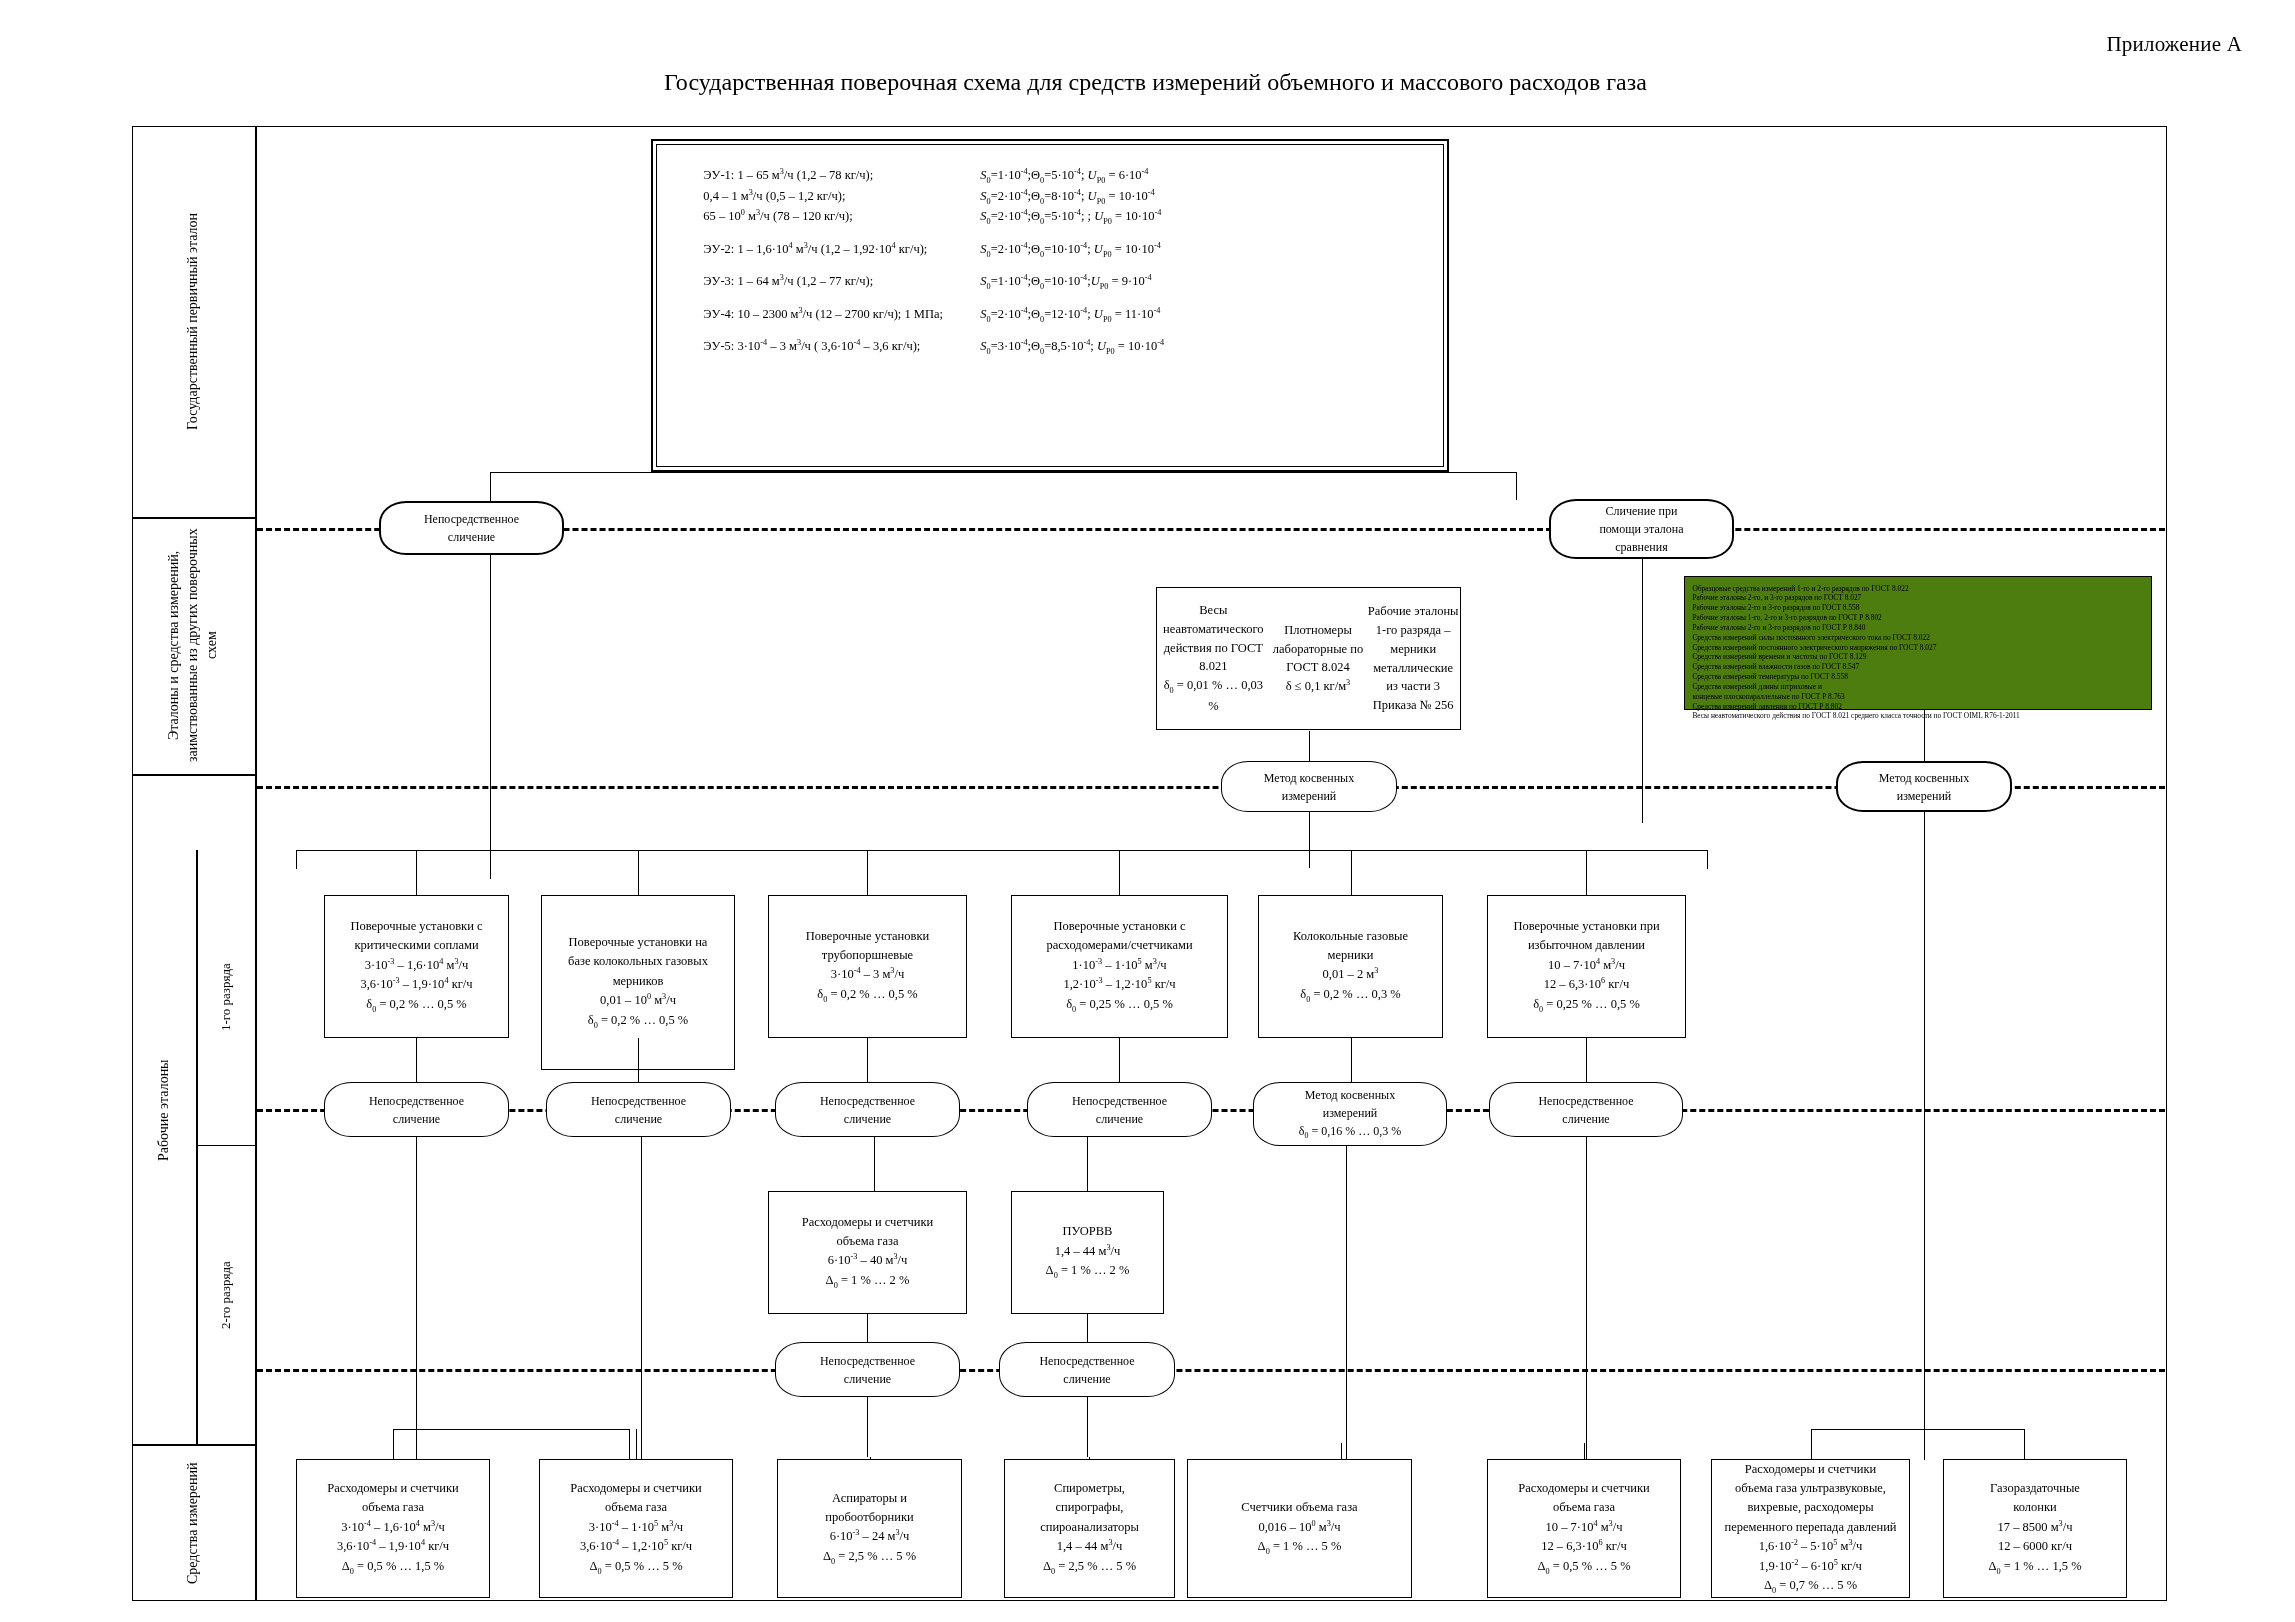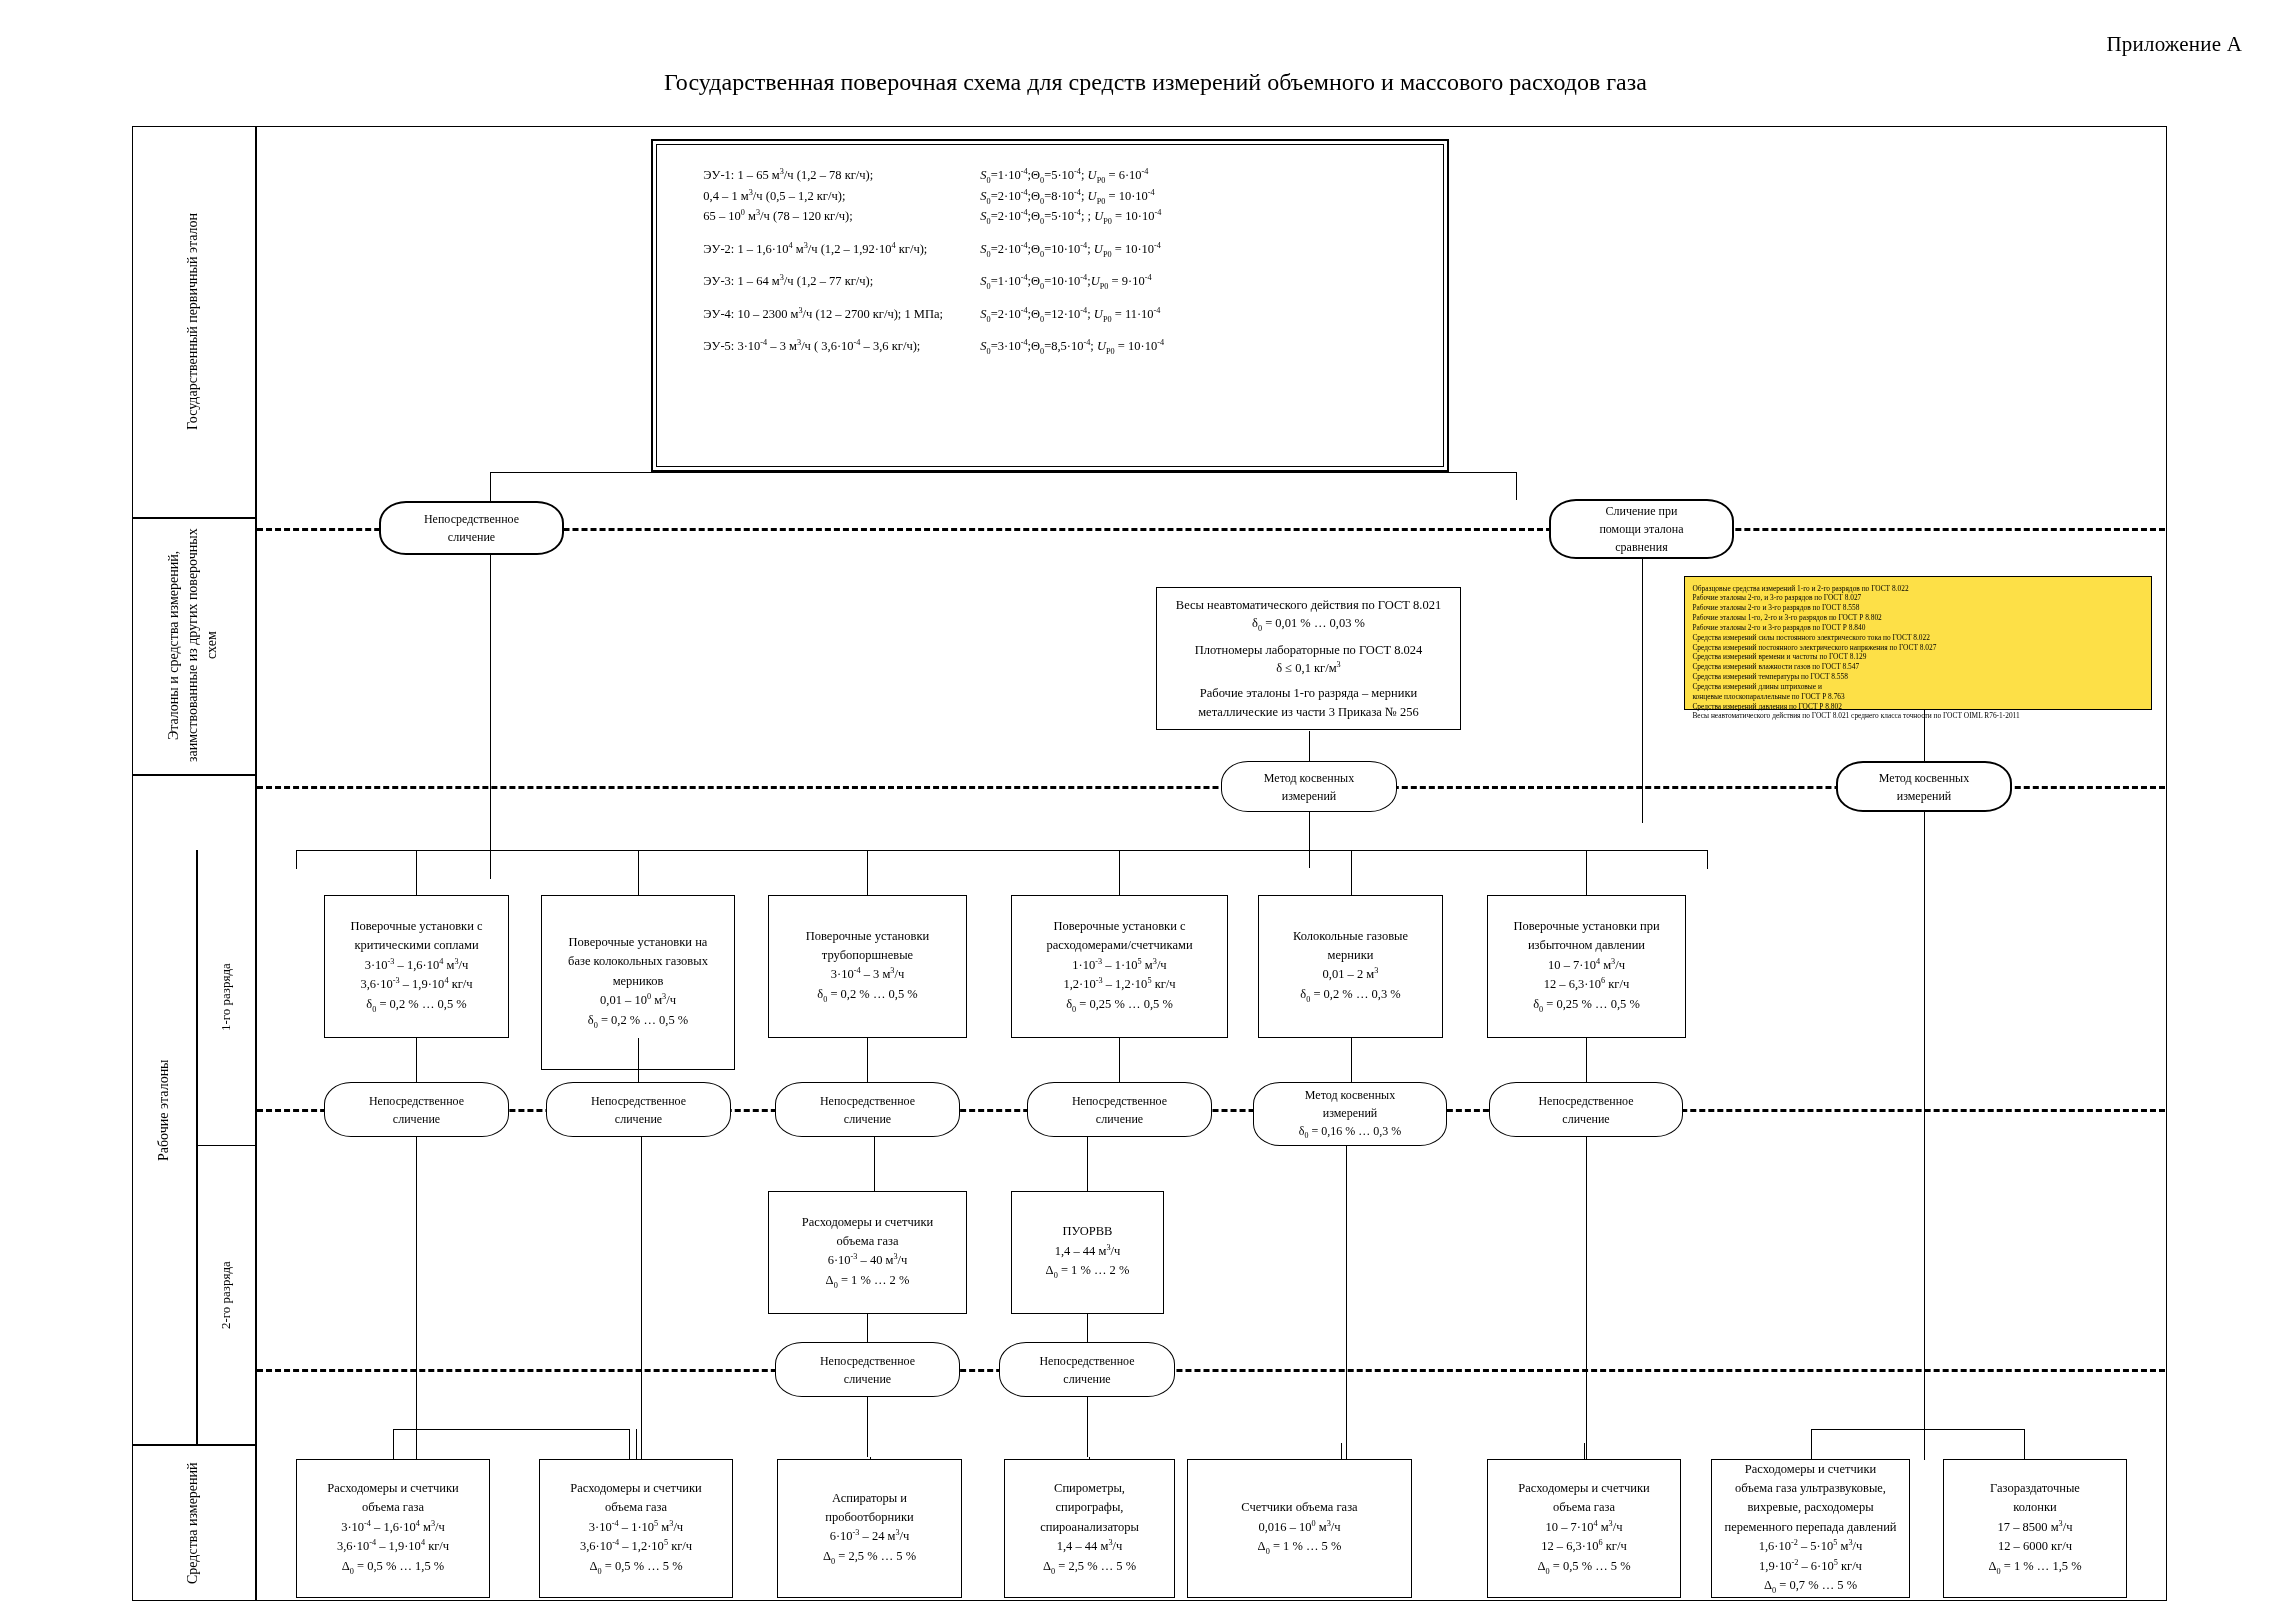--- a/index.html
+++ b/index.html
@@ -113,29 +113,29 @@
     font-size:12px;
     line-height:1.5;
     z-index:3;
   }
   .oval.bold{border-width:2.3px;}
 
   
   #middle-box{
     position:absolute;left:1156px;top:587px;width:305px;height:143px;
     border:0.9px solid #000;box-sizing:border-box;background:#fff;
-    display:flex;flex-direction:column;align-items:center;justify-content:center;
+    display:flex;flex-direction:row;align-items:center;justify-content:center;
     font-size:12.5px;line-height:1.5;text-align:center;
   }
   #middle-box .grp{margin:2.8px 0;}
 
   
   #gost-box{
     position:absolute;left:1684px;top:576px;width:468px;height:134px;
-    border:0.9px solid #000;box-sizing:border-box;background:#fde047;
+    border:0.9px solid #000;box-sizing:border-box;background:#4d7c0f;
     padding:6.5px 7.4px;
     font-size:7.4px;line-height:1.33;
     z-index:3;
   }
   #gost-box div{white-space:nowrap;}
 
   sup{font-size:.66em;vertical-align:super;}
   sub{font-size:.66em;vertical-align:sub;}
   i{font-style:italic;}
 </style>

